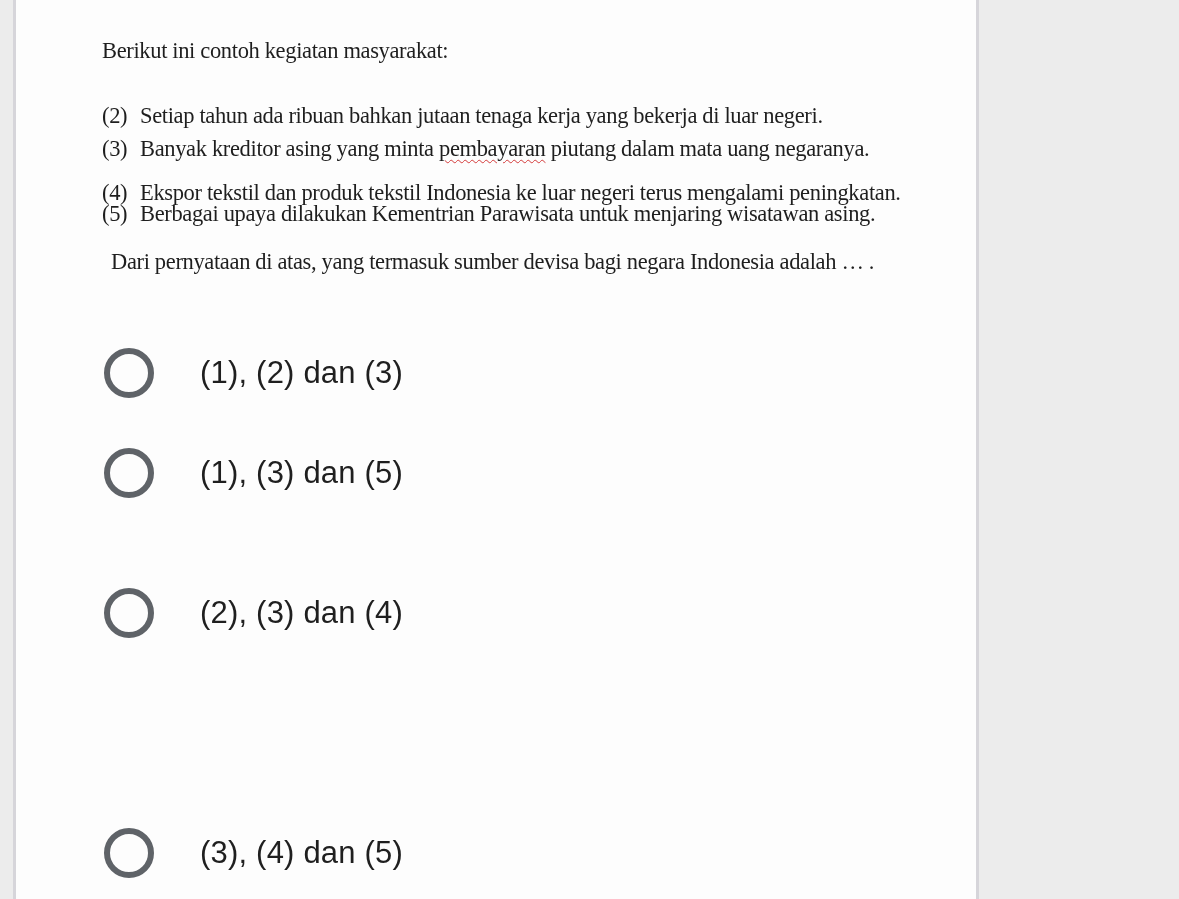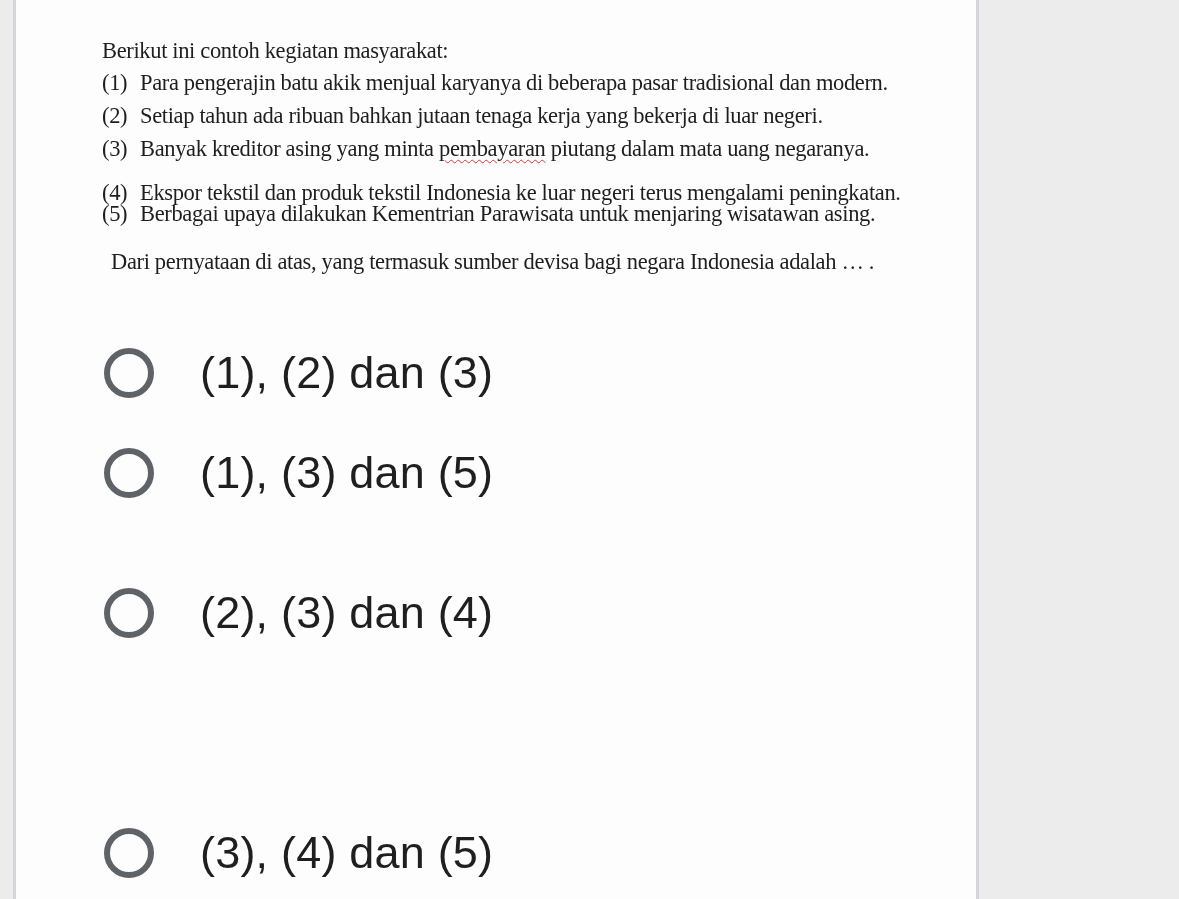--- a/index.html
+++ b/index.html
@@ -48,36 +48,33 @@
     width: 50px; height: 50px;
     box-sizing: border-box;
     border: 6px solid #5f6368;
     border-radius: 50%;
     background: transparent;
     flex: none;
   }
   .opt-label {
     margin-left: 46px;
     font-family: "Liberation Sans", sans-serif;
-    font-size: 45px;
+    font-size: 31px;
     color: #1f1f1f;
     letter-spacing: 0.2px;
   }
 </style>
 </head>
 <body>
 
 <div class="card">
 
   <div class="question-image">
     <div class="q-intro">Berikut ini contoh kegiatan masyarakat:</div>
 
-    <div class="q-stmt" style="top:69px">
-      <span class="num">(1)</span><span>Para pengerajin batu akik menjual karyanya di beberapa pasar tradisional dan modern.</span>
-    </div>
     <div class="q-stmt" style="top:102px">
       <span class="num">(2)</span><span>Setiap tahun ada ribuan bahkan jutaan tenaga kerja yang bekerja di luar negeri.</span>
     </div>
     <div class="q-stmt" style="top:135px">
       <span class="num">(3)</span><span>Banyak kreditor asing yang minta </span><span class="spell">pembayaran</span><span> piutang dalam mata uang negaranya.</span>
     </div>
     <div class="q-stmt" style="top:179px">
       <span class="num">(4)</span><span>Ekspor tekstil dan produk tekstil Indonesia ke luar negeri terus mengalami peningkatan.</span>
     </div>
     <div class="q-stmt" style="top:200px">

